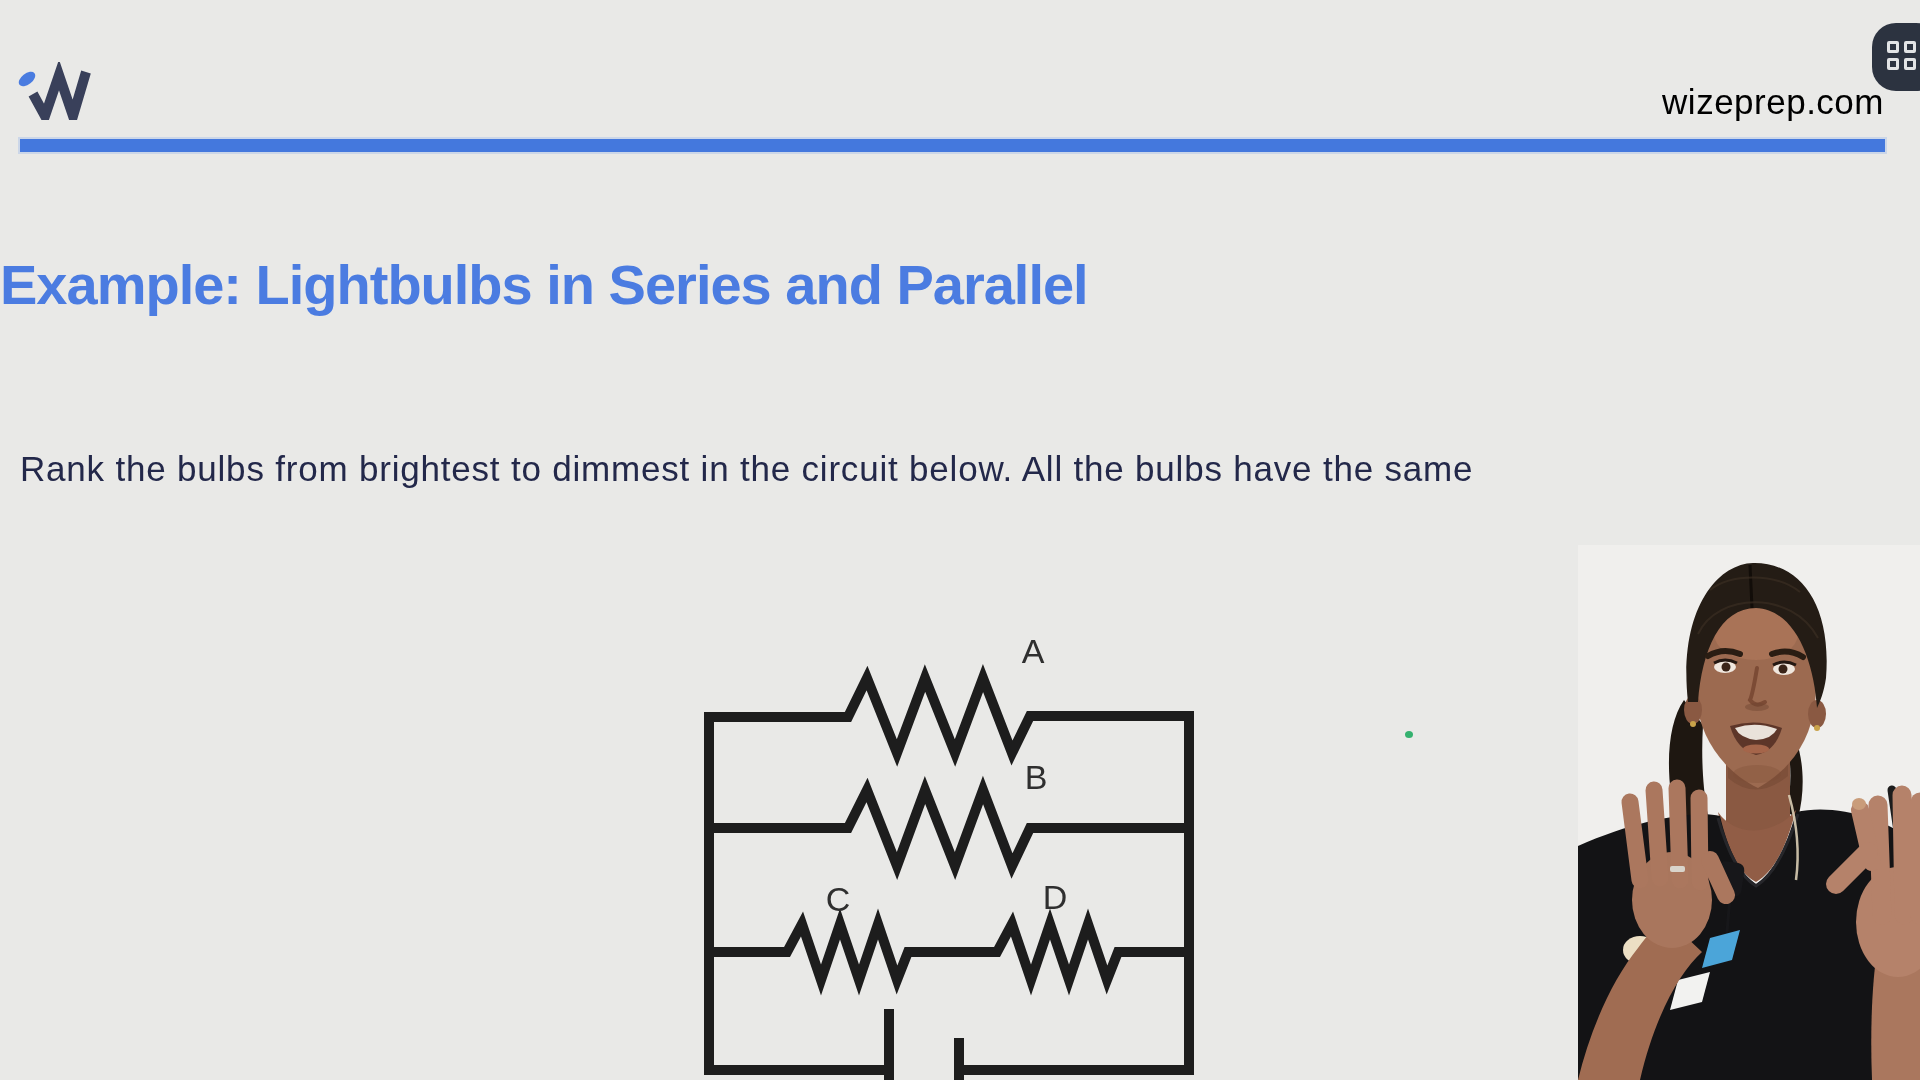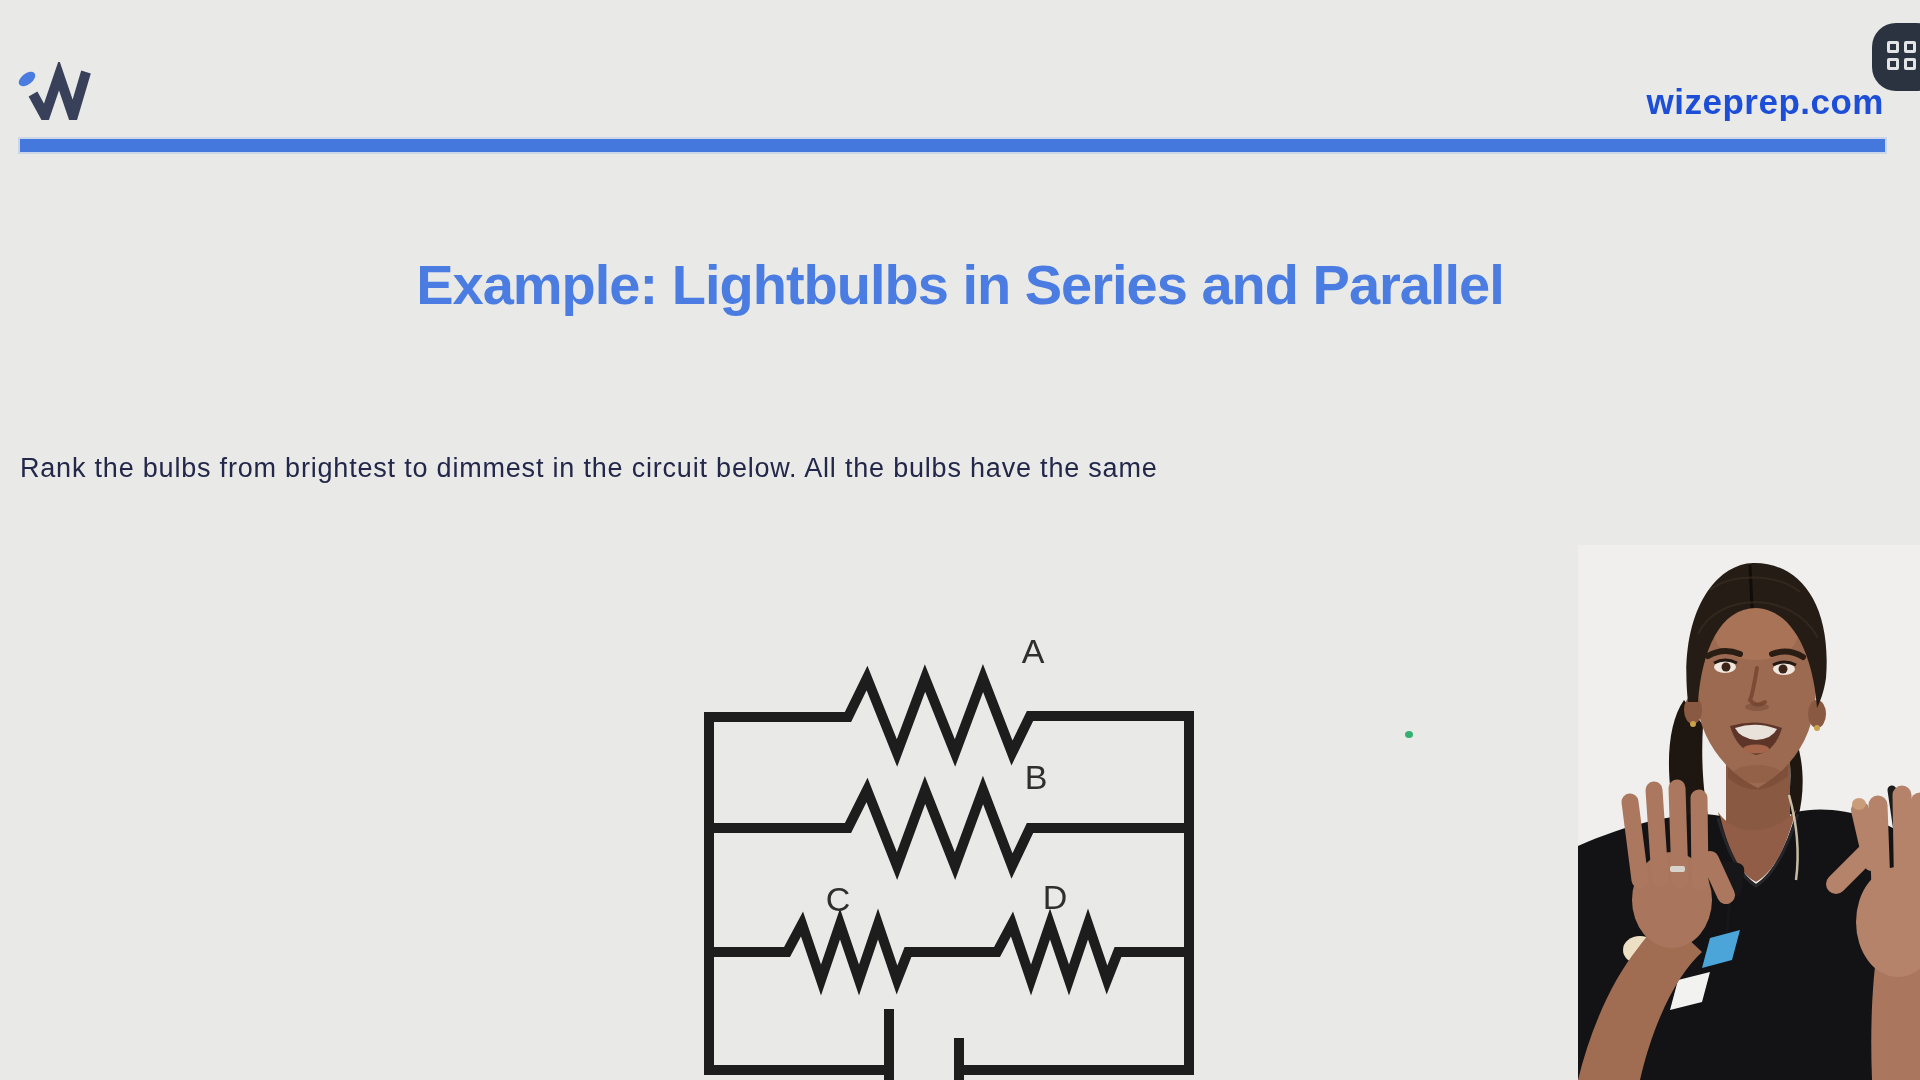--- a/index.html
+++ b/index.html
@@ -6,46 +6,46 @@
   body{
     width:1920px;height:1080px;
     position:relative;overflow:hidden;
     background:#e9e9e7;
     font-family:"Liberation Sans",sans-serif;
   }
   
   .brand-logo{position:absolute;left:18px;top:62px;width:76px;height:58px;}
   .site-label{
     position:absolute;right:36px;top:82px;
-    font-size:35px;font-weight:bold;color:#1d4ed8;letter-spacing:0.5px;
+    font-size:35px;font-weight:normal;color:#000000;letter-spacing:0.5px;
   }
   .apps-icon{
     position:absolute;left:1872px;top:23px;width:68px;height:68px;
     background:#2c3340;border-radius:24px;
   }
   .apps-grid{
     position:absolute;left:15px;top:18px;width:29px;height:29px;
     display:grid;grid-template-columns:12px 12px;grid-template-rows:12px 12px;gap:5px;
   }
   .apps-grid span{
     display:block;border:3px solid #e2e4e6;border-radius:2px;box-sizing:border-box;
   }
   .divider{
     position:absolute;left:20px;top:139px;width:1865px;height:13px;
     background:#4478dd;box-shadow:0 0 0 2px rgba(150,180,235,.35);
   }
   
   .slide-title{
     position:absolute;left:0;top:252px;width:1920px;
-    text-align:center;font-size:56px;font-weight:bold;letter-spacing:-1px;
+    text-align:left;font-size:56px;font-weight:bold;letter-spacing:-1px;
     color:#4b7ce1;
   }
   .prompt{
     position:absolute;left:20px;top:440px;width:1760px;
-    font-size:27px;color:#23284a;letter-spacing:0.8px;line-height:57px;
+    font-size:35px;color:#23284a;letter-spacing:0.8px;line-height:57px;
   }
   
   .circuit{position:absolute;left:690px;top:620px;width:520px;height:460px;}
   
   .pointer-dot{
     position:absolute;left:1405px;top:731px;width:8px;height:7px;
     background:#35b16f;border-radius:50%;filter:blur(0.5px);
   }
   
   .video-bg{

